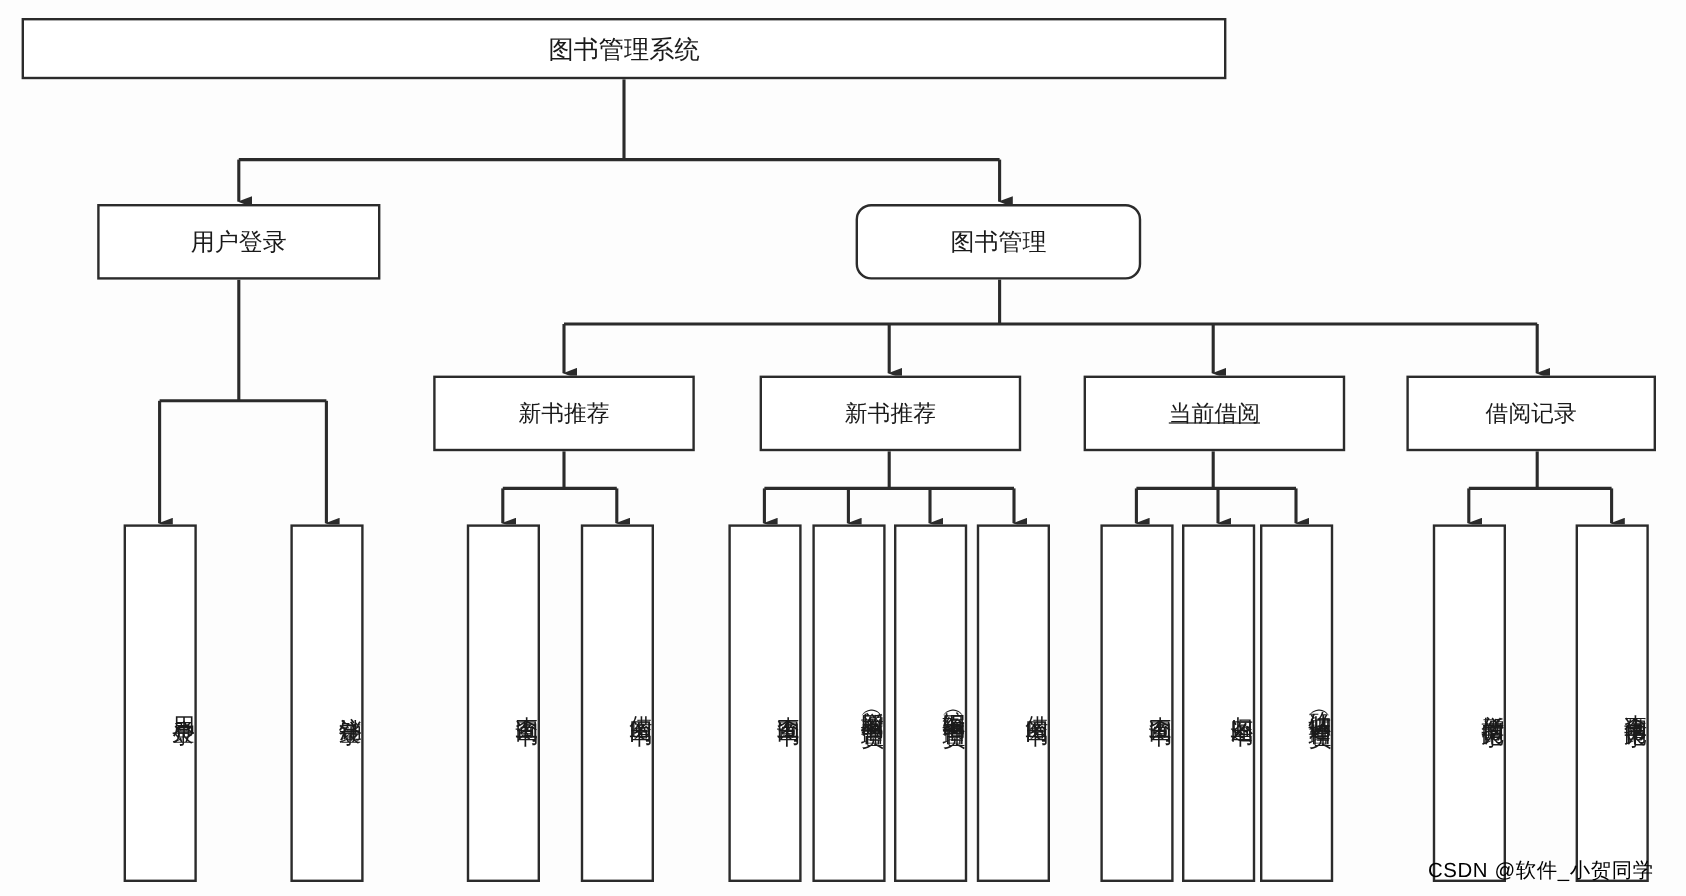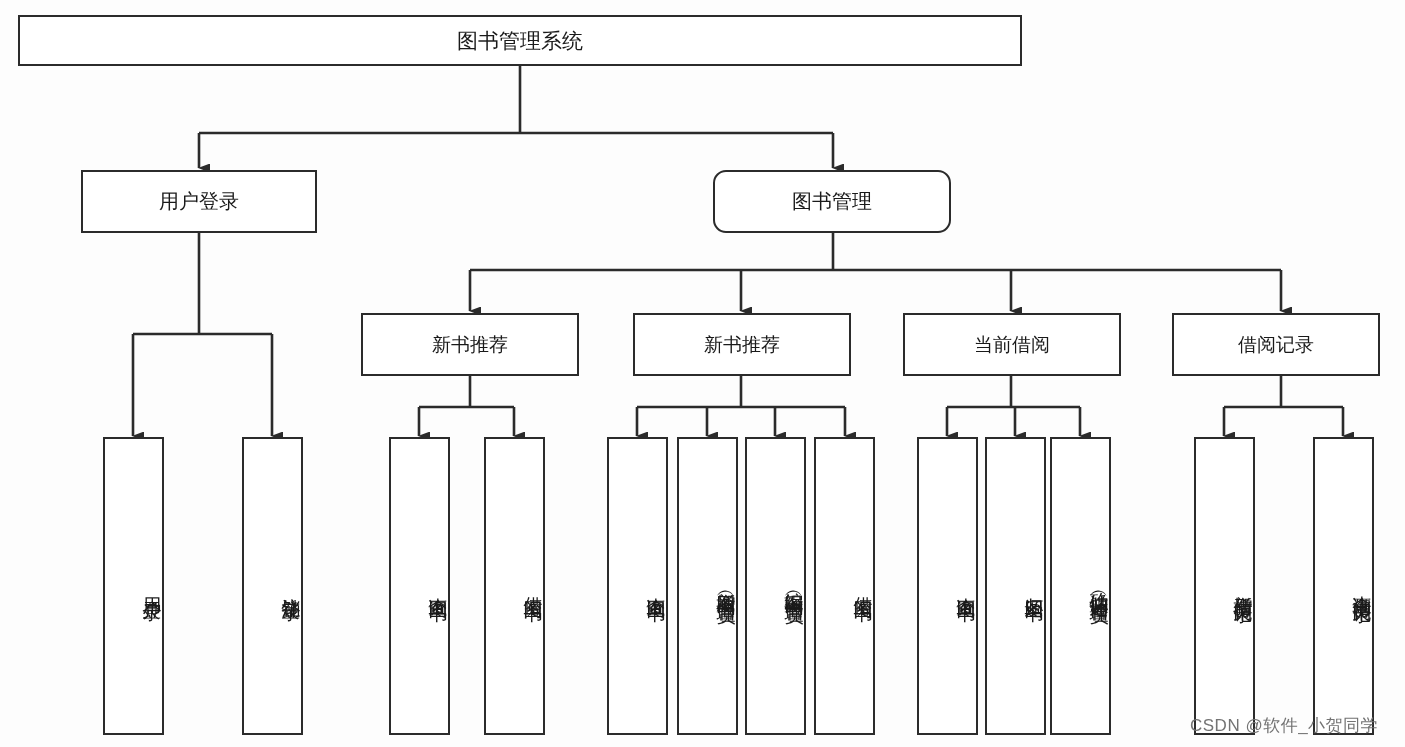--- a/index.html
+++ b/index.html
@@ -58,21 +58,21 @@
     white-space: pre;
   }
   .node.leaf .label {
     writing-mode: vertical-rl;
     text-orientation: upright;
     white-space: nowrap;
   }
   #watermark {
     position: absolute;
     font-size: 17px;
-    color: #737373;
+    color: #000000;
     white-space: nowrap;
     z-index: 5;
     letter-spacing: 0.5px;
   }
 </style>
 </head>
 <body>
 
 <div id="stage">
 
@@ -137,21 +137,21 @@
   <div class="node level1" style="left:713px; top:170px; width:238px; height:63px;border-radius:13px;">
     <span class="label">图书管理</span>
   </div>
 
   <div class="node level2" style="left:361px; top:313px; width:218px; height:63px;">
     <span class="label">新书推荐</span>
   </div>
   <div class="node level2" style="left:633px; top:313px; width:218px; height:63px;">
     <span class="label">新书推荐</span>
   </div>
-  <div class="node level2" style="left:903px; top:313px; width:218px; height:63px;">
+  <div class="node level2" style="left:903px; top:313px; width:218px; height:63px;text-decoration:underline;">
     <span class="label">当前借阅</span>
   </div>
   <div class="node level2" style="left:1172px; top:313px; width:208px; height:63px;">
     <span class="label">借阅记录</span>
   </div>
 
   <div class="node leaf" style="left:103px; top:437px; width:61px; height:298px;">
     <span class="label">用户登录</span>
   </div>
   <div class="node leaf" style="left:242px; top:437px; width:61px; height:298px;">

